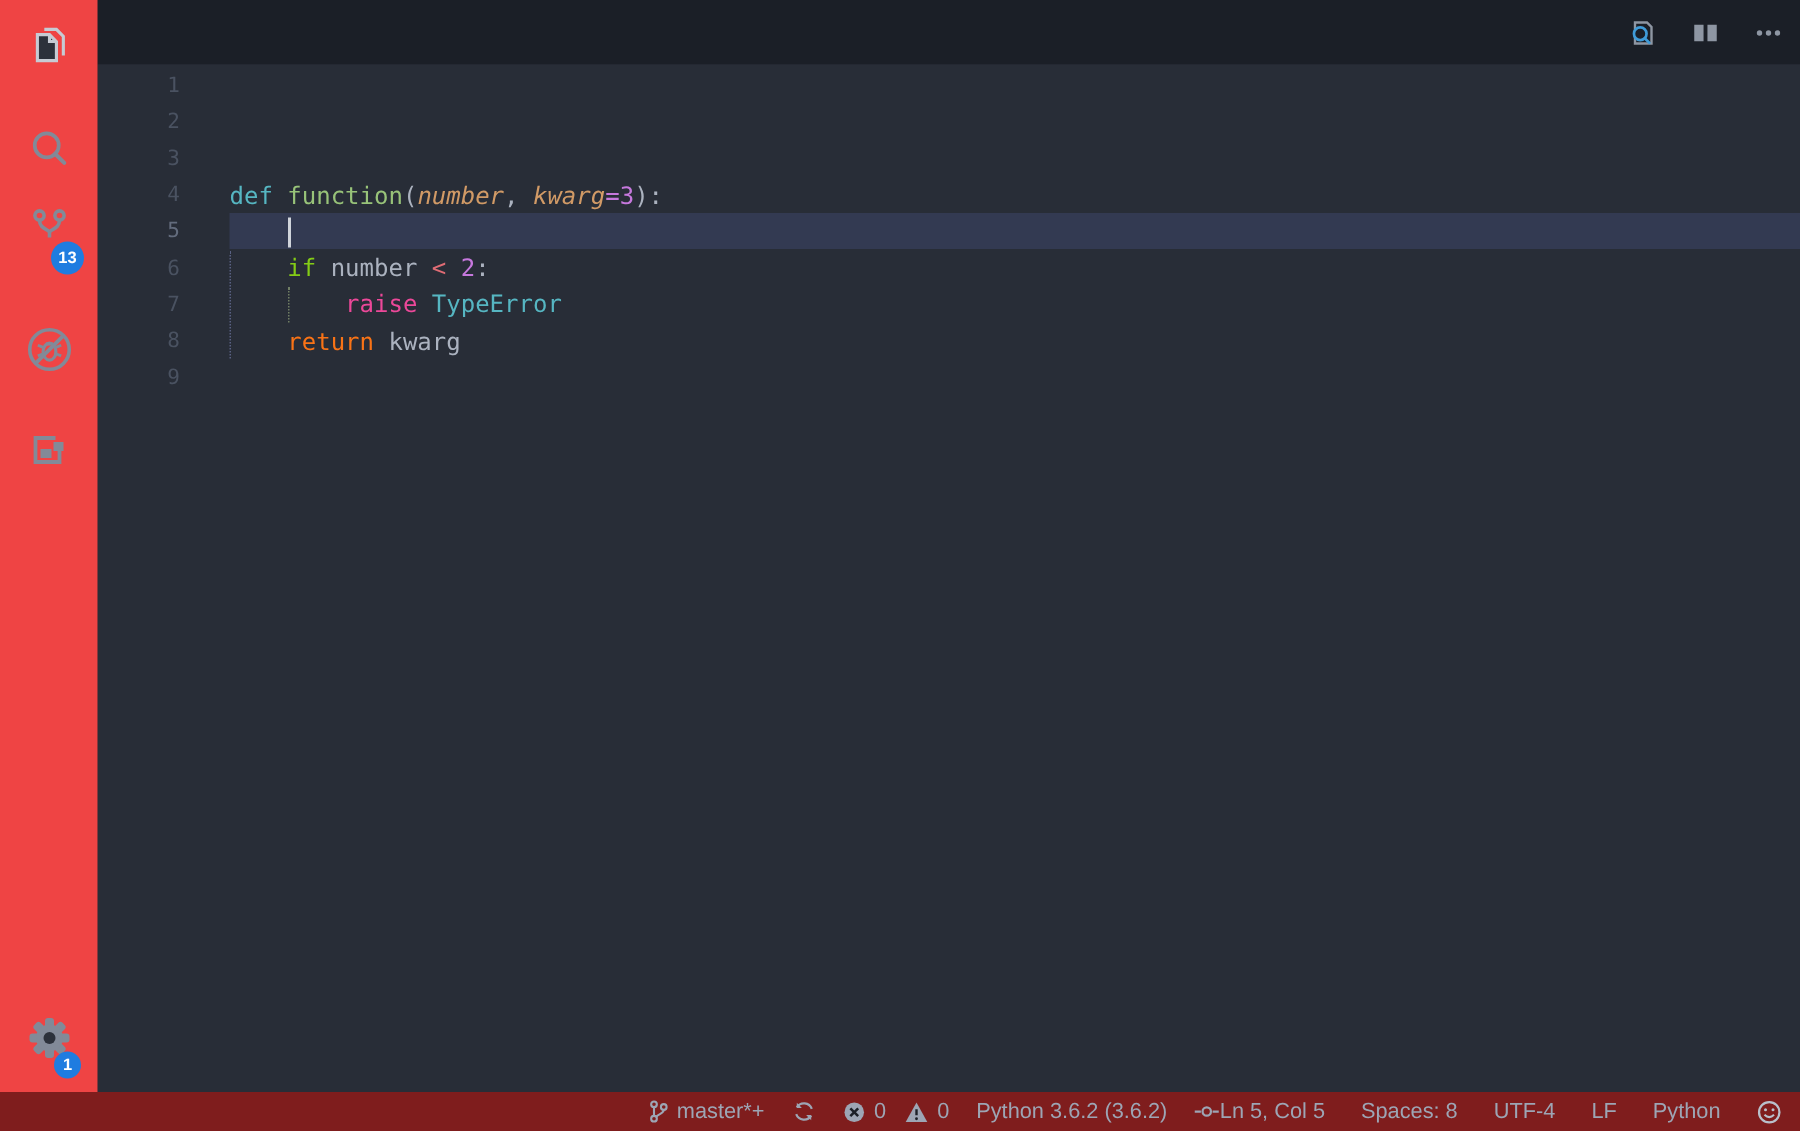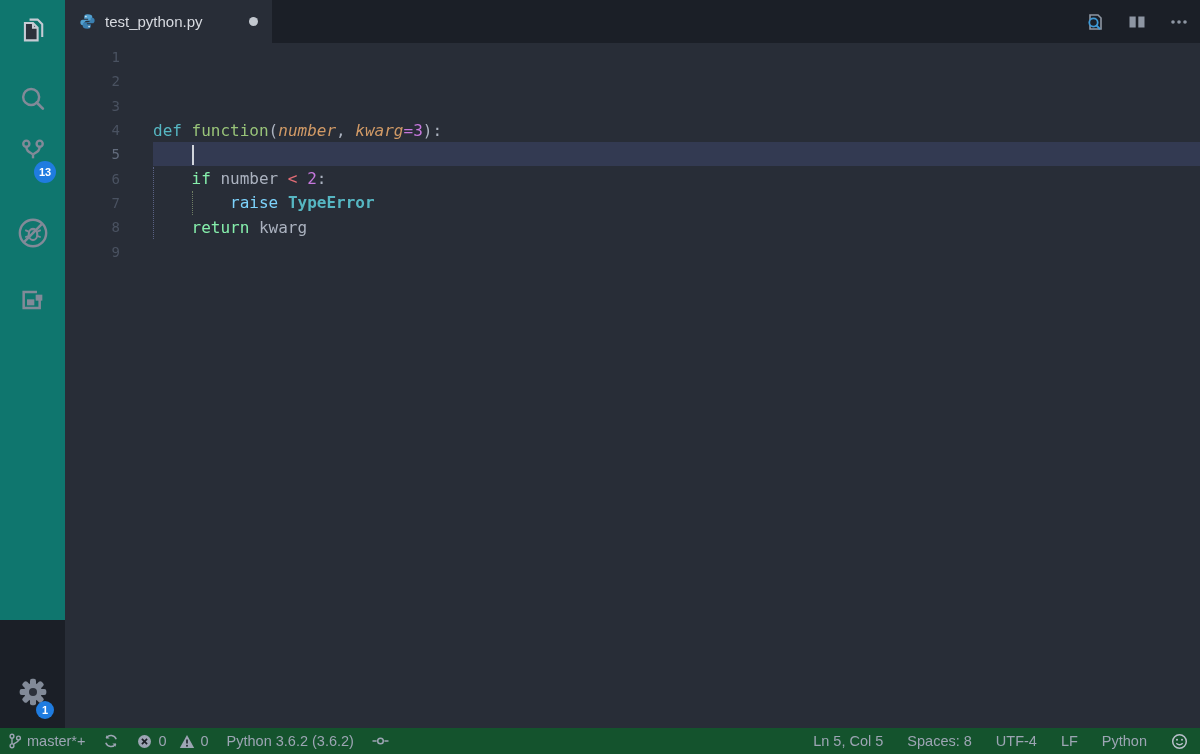--- a/index.html
+++ b/index.html
@@ -1,21 +1,21 @@
 <!DOCTYPE html>
 <html><head>
 <meta charset="utf-8">
 <style>
   * { margin:0; padding:0; box-sizing:border-box; }
   html,body { width:1200px; height:754px; overflow:hidden; background:#1b1f27; }
   body { font-family:"Liberation Sans", sans-serif; }
   .app { position:relative; width:1200px; height:754px; }
 
   
-  .activity-bar { position:absolute; left:0; top:0; width:65px; height:620px; background:#0f766e; z-index:3; }
+  .activity-bar { position:absolute; left:0; top:0; width:65px; height:728px; background:#ef4444; z-index:3; }
   .ab-item { position:absolute; left:0; width:65px; height:48px; display:flex; align-items:center; justify-content:center; cursor:pointer; }
   .ab-badge { position:absolute; border-radius:50%; background:#1f7ce0; color:#fff; display:flex; align-items:center; justify-content:center; font-size:11px; font-weight:bold; }
 
   
   .main { position:absolute; left:65px; top:0; width:1135px; height:728px; background:#282d37; }
   .tab-strip { position:relative; width:100%; height:43px; background:#1b1f27; }
   .tab { position:absolute; left:0; top:0; width:207px; height:43px; background:#282d37; display:flex; align-items:center; padding:0 14px; gap:9px; cursor:pointer; }
   .tab-title { color:#d7dae0; font-size:15px; }
   .tab-dot { width:9px; height:9px; border-radius:50%; background:#c3c8cf; margin-left:auto; }
   .tab-actions { position:absolute; right:10px; top:0; height:43px; display:flex; align-items:center; gap:20px; }
@@ -27,21 +27,21 @@
   .ln { width:55px; text-align:right; color:#4a5261; flex:none; font-size:14px; }
   .row.active .ln { color:#636c7d; }
   .code-cell { flex:1; margin-left:33px; white-space:pre; color:#abb2bf; font-size:16px; height:100%; display:flex; align-items:center; }
   .row.active .code-cell { background:#333a52; }
   .overlay { position:absolute; pointer-events:none; }
   .indent-guide { border-left:1px dotted rgba(130,140,195,0.55); }
   .indent-guide.active-guide { border-left:1px dotted rgba(150,170,125,0.65); }
   .cursor { width:2px; background:#d0d4db; }
 
   
-  .status-bar { position:absolute; left:0; bottom:0; width:1200px; height:26px; background:#14532d; color:#9da5b4; font-size:14.5px; display:flex; align-items:center; justify-content:space-between; padding:0 12px 0 8px; z-index:4; }
+  .status-bar { position:absolute; left:0; bottom:0; width:1200px; height:26px; background:#7f1d1d; color:#9da5b4; font-size:14.5px; display:flex; align-items:center; justify-content:flex-end; padding:0 12px 0 8px; z-index:4; }
   .sb-group { display:flex; align-items:center; gap:18px; }
   .sb-group.right { gap:24px; }
   .sb-item { display:flex; align-items:center; gap:5px; cursor:pointer; white-space:nowrap; }
   .sb-pair { display:flex; align-items:center; gap:6px; }
   svg { display:block; }
 </style>
 </head>
 <body>
 
 <div class="app">
@@ -98,30 +98,20 @@
           <circle cx="12" cy="12" r="6.7"></circle>
         </g>
         <circle cx="12" cy="12" r="3" fill="#2c313b"></circle>
       </svg>
       <div class="ab-badge" style="width:18px;height:18px;right:11px;bottom:-3px;">1</div>
     </div>
   </div>
 
   <div class="main">
     <div class="tab-strip">
-      <div class="tab">
-        <svg width="17" height="17" viewBox="0 0 16 16">
-          <path d="M8 1.2 C5.7 1.2 4.9 2.2 4.9 3.7 V5.5 H8.6 V6.3 H3.5 C2.1 6.3 1.3 7.3 1.3 9 C1.3 10.7 2.1 11.6 3.5 11.6 H5 V9.8 C5 8.4 6.1 7.4 7.5 7.4 H10.4 C11.6 7.4 12.5 6.5 12.5 5.3 V3.7 C12.5 2.2 11.3 1.2 8 1.2 Z" fill="#52a0d0"></path>
-          <circle cx="6.5" cy="3.3" r="0.8" fill="#d8e8f2"></circle>
-          <path d="M8 14.8 C10.3 14.8 11.1 13.8 11.1 12.3 V10.5 H7.4 V9.7 H12.5 C13.9 9.7 14.7 8.7 14.7 7 C14.7 5.3 13.9 4.4 12.5 4.4 H11 V6.2 C11 7.6 9.9 8.6 8.5 8.6 H5.6 C4.4 8.6 3.5 9.5 3.5 10.7 V12.3 C3.5 13.8 4.7 14.8 8 14.8 Z" fill="#3a7fb0"></path>
-          <circle cx="9.5" cy="12.7" r="0.8" fill="#d8e8f2"></circle>
-        </svg>
-        <span class="tab-title">test_python.py</span>
-        <span class="tab-dot"></span>
-      </div>
       <div class="tab-actions">
         <div class="tab-action">
           <svg width="22" height="22" viewBox="0 0 22 22">
             <path d="M6 4 h8 l3 3 v11 h-11 z" fill="none" stroke="#8e96a3" stroke-width="1.6"></path>
             <circle cx="9.5" cy="11.5" r="4.2" fill="#1b1f27" stroke="#3f9bd8" stroke-width="1.8"></circle>
             <line x1="12.5" y1="14.5" x2="15.5" y2="17.5" stroke="#3f9bd8" stroke-width="1.8" stroke-linecap="round"></line>
           </svg>
         </div>
         <div class="tab-action">
           <svg width="22" height="22" viewBox="0 0 22 22">
@@ -156,29 +146,29 @@
           <div class="row">
             <div class="ln">4</div>
             <div class="code-cell"><span style="color: rgb(86, 182, 194);">def</span><span style="color: rgb(171, 178, 191);"> </span><span style="color: rgb(152, 195, 121);">function</span><span style="color: rgb(171, 178, 191);">(</span><span style="color: rgb(209, 154, 102); font-style: italic;">number</span><span style="color: rgb(171, 178, 191);">, </span><span style="color: rgb(209, 154, 102); font-style: italic;">kwarg</span><span style="color: rgb(198, 120, 221);">=</span><span style="color: rgb(198, 120, 221);">3</span><span style="color: rgb(171, 178, 191);">):</span></div>
           </div>
           <div class="row active">
             <div class="ln">5</div>
             <div class="code-cell"></div>
           </div>
           <div class="row">
             <div class="ln">6</div>
-            <div class="code-cell"><span style="color: rgb(171, 178, 191);">    </span><span style="color: #86efac;">if</span><span style="color: rgb(171, 178, 191);"> number </span><span style="color: rgb(224, 108, 117);">&lt;</span><span style="color: rgb(171, 178, 191);"> </span><span style="color: rgb(198, 120, 221);">2</span><span style="color: rgb(171, 178, 191);">:</span></div>
+            <div class="code-cell"><span style="color: rgb(171, 178, 191);">    </span><span style="color: #84cc16;">if</span><span style="color: rgb(171, 178, 191);"> number </span><span style="color: rgb(224, 108, 117);">&lt;</span><span style="color: rgb(171, 178, 191);"> </span><span style="color: rgb(198, 120, 221);">2</span><span style="color: rgb(171, 178, 191);">:</span></div>
           </div>
           <div class="row">
             <div class="ln">7</div>
-            <div class="code-cell"><span style="color: rgb(171, 178, 191);">        </span><span style="color: #7dd3fc;">raise</span><span style="color: rgb(171, 178, 191);"> </span><span style="color: rgb(86, 182, 194); font-weight: bold;">TypeError</span></div>
+            <div class="code-cell"><span style="color: rgb(171, 178, 191);">        </span><span style="color: #ec4899;">raise</span><span style="color: rgb(171, 178, 191);"> </span><span style="color: rgb(86, 182, 194);">TypeError</span></div>
           </div>
           <div class="row">
             <div class="ln">8</div>
-            <div class="code-cell"><span style="color: rgb(171, 178, 191);">    </span><span style="color: #86efac;">return</span><span style="color: rgb(171, 178, 191);"> kwarg</span></div>
+            <div class="code-cell"><span style="color: rgb(171, 178, 191);">    </span><span style="color: #f97316;">return</span><span style="color: rgb(171, 178, 191);"> kwarg</span></div>
           </div>
           <div class="row">
             <div class="ln">9</div>
             <div class="code-cell"></div>
           </div>
         </div>
 
       <div class="overlay indent-guide" style="left:87.5px; top:123.5px; height:72.9px;"></div>
       <div class="overlay indent-guide active-guide" style="left:126.5px; top:147.8px; height:24.3px;"></div>
       <div class="overlay cursor" style="left:126.5px; top:101.5px; height:20px;"></div>

